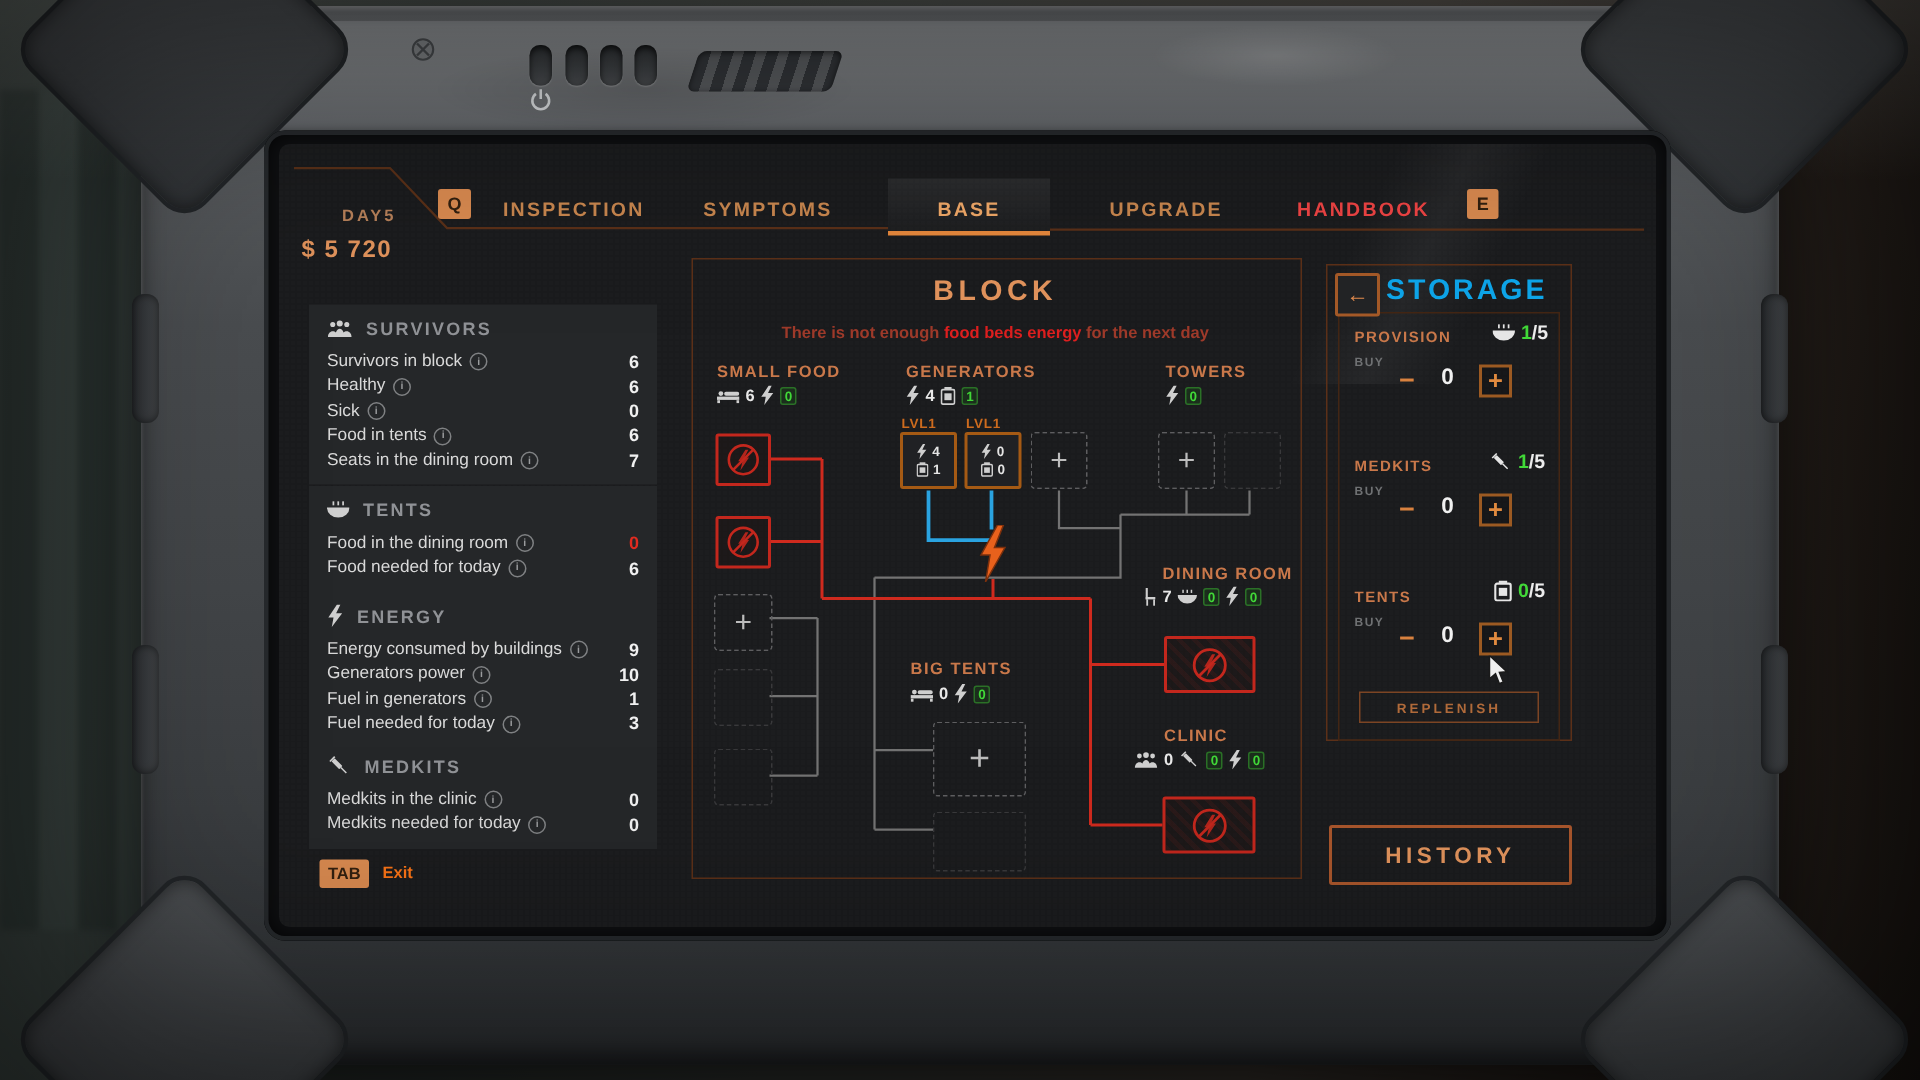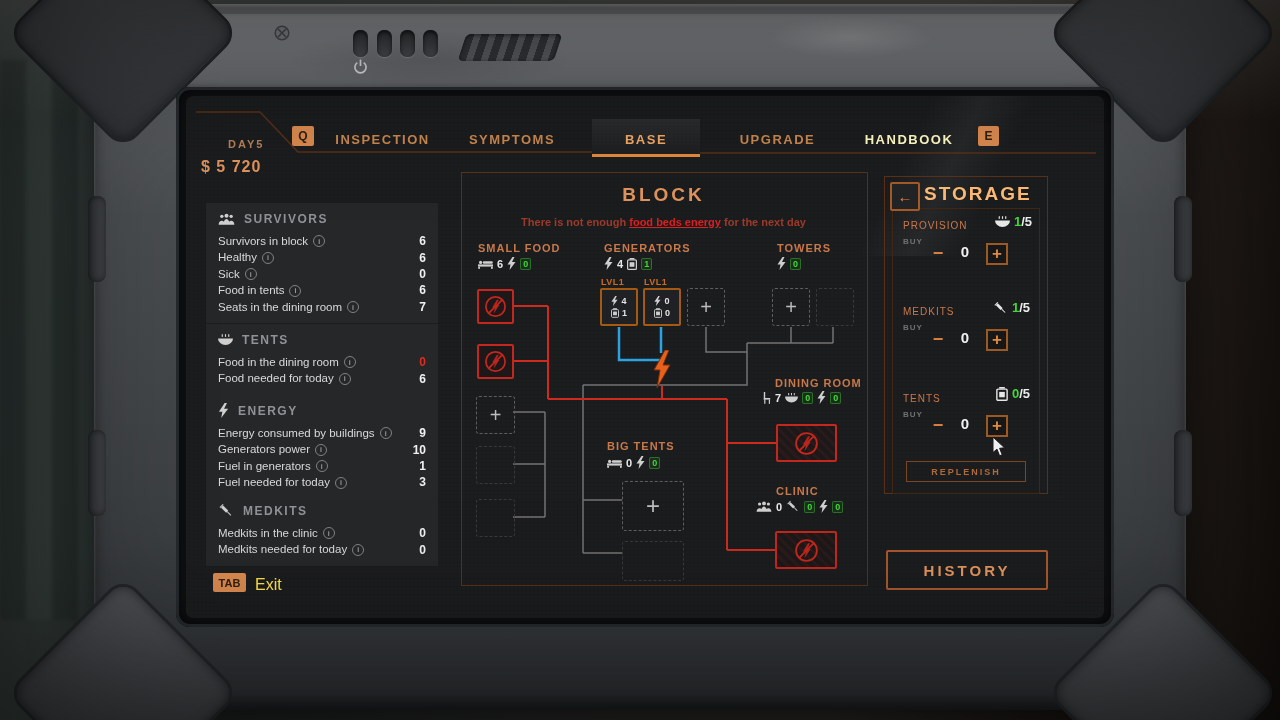--- a/index.html
+++ b/index.html
@@ -41,71 +41,71 @@
     background:linear-gradient(115deg,transparent 40%,#fff 50%,transparent 60%);}
 
   svg.deco{position:absolute;left:0;top:0;pointer-events:none;}
 
   
   .daylabel{color:#b7815a;font-size:11px;font-weight:bold;letter-spacing:2px;}
   .money{color:#e1935c;font-size:16px;font-weight:bold;letter-spacing:1px;}
   .keybadge{background:#d98a50;color:#32200f;font-weight:bold;border-radius:2px;display:flex;align-items:center;justify-content:center;font-size:12px;}
   .tab{position:absolute;top:126px;height:26px;display:flex;align-items:center;justify-content:center;
     color:#c9874f;font-size:13px;font-weight:bold;letter-spacing:1.5px;cursor:pointer;}
-  .tab.dim{color:#fef9c3;}
+  .tab.dim{color:#ef4444;}
   .tab.active{color:#f0a868;}
   #active-tab-bg{position:absolute;left:592px;top:119px;width:108px;height:35px;
     background:linear-gradient(180deg,rgba(255,255,255,.07),rgba(255,255,255,.01));border-bottom:3px solid #e5873c;}
 
   
   .side-panel{position:absolute;left:206px;width:232px;background:#252729;padding:9px 12px 8px;box-sizing:border-box;}
   .sp-head{display:flex;align-items:center;gap:9px;margin-bottom:7px;color:#b9bbbd;}
   .sp-title{color:#909296;font-size:12px;font-weight:bold;letter-spacing:1.5px;}
   .sp-row{display:flex;justify-content:space-between;align-items:center;height:16.4px;font-size:11.5px;color:#d9d9d9;}
   .sp-row .val{font-weight:bold;font-size:12px;color:#f0f0f0;}
   .sp-row .val.alert{color:#e02b20;}
   .inf{display:inline-flex;align-items:center;justify-content:center;width:10px;height:10px;margin-left:5px;
     border:1px solid #7f8183;border-radius:50%;color:#9a9c9e;font-size:7px;font-weight:bold;vertical-align:1px;}
 
   
   #map-frame{position:absolute;left:461px;top:172px;width:405px;height:412px;border:1px solid #5c3018;}
   .block-title{position:absolute;left:461px;top:184px;width:405px;text-align:center;color:#e1935c;font-size:19px;font-weight:bold;letter-spacing:3px;}
   .warning{position:absolute;left:461px;top:216px;width:405px;text-align:center;font-size:11px;color:#9e3a2a;font-weight:bold;}
-  .warning b{color:#dd1f1f;text-decoration:underline;}
+  .warning b{color:#dd1f1f;}
   .glab{position:absolute;color:#c9784a;font-size:11px;font-weight:bold;letter-spacing:1px;}
   .mstat{position:absolute;display:flex;align-items:center;gap:4px;}
   .wnum{font-size:11px;font-weight:bold;color:#e8e8e8;}
   .gnum{font-size:9px;font-weight:bold;color:#41d838;background:rgba(30,80,25,.35);border:1px solid rgba(65,216,56,.4);border-radius:2px;padding:0 2px;line-height:10px;}
   .ic{color:#cfcfcf;flex:none;display:block;}
   .slot{position:absolute;border:1px dashed #5e5e60;border-radius:3px;display:flex;align-items:center;justify-content:center;color:#bdbdbd;font-size:20px;font-weight:300;cursor:pointer;}
   .slot.faint{border-color:#39393b;color:transparent;}
   .redbox{position:absolute;border:2px solid #c3271d;border-radius:2px;display:flex;align-items:center;justify-content:center;color:#c3271d;background:rgba(40,10,8,.18);cursor:pointer;}
   .redbox.hatch{background-image:repeating-linear-gradient(45deg,rgba(200,40,30,.08) 0 3px,transparent 3px 7px);}
   .genbox{position:absolute;width:38px;height:38px;box-sizing:border-box;border:2px solid #a55a14;border-radius:2px;background:#202124;display:flex;flex-direction:column;align-items:center;justify-content:center;gap:2px;cursor:pointer;}
   .genrow{display:flex;align-items:center;gap:3px;color:#e4e4e4;font-size:9px;font-weight:bold;}
   .lvl{position:absolute;color:#cd6b1e;font-size:9px;font-weight:bold;letter-spacing:.5px;}
 
   
   #storage-frame{position:absolute;left:884px;top:176px;width:162px;height:316px;border:1px solid #5c3018;}
   #storage-inner{position:absolute;left:892px;top:208px;width:146px;height:284px;border:1px solid #432614;}
   .back-btn{position:absolute;left:890px;top:182px;width:26px;height:25px;border:2px solid #a55a28;border-radius:2px;display:flex;align-items:center;justify-content:center;color:#e08a4e;font-size:15px;font-weight:bold;cursor:pointer;background:#232426;}
-  .storage-title{position:absolute;left:924px;top:183px;color:#fdba74;font-size:19px;font-weight:bold;letter-spacing:2px;}
-  .st-name{position:absolute;color:#c9784a;font-size:10px;font-weight:normal;letter-spacing:1px;}
+  .storage-title{position:absolute;left:924px;top:183px;color:#0ea5e9;font-size:19px;font-weight:bold;letter-spacing:2px;}
+  .st-name{position:absolute;color:#c9784a;font-size:10px;font-weight:bold;letter-spacing:1px;}
   .st-buy{position:absolute;color:#6f7173;font-size:8px;font-weight:bold;letter-spacing:1px;}
   .st-count{position:absolute;display:flex;align-items:center;gap:4px;}
   .st-stock{font-size:13px;font-weight:bold;color:#41d838;}
   .st-cap{font-size:13px;font-weight:bold;color:#ececec;}
   .minus-btn{position:absolute;width:26px;height:16px;display:flex;align-items:center;justify-content:center;color:#d9823f;font-size:18px;font-weight:bold;cursor:pointer;}
   .qty{position:absolute;width:24px;text-align:center;font-size:15px;font-weight:bold;color:#f0f0f0;}
   .plus-btn{position:absolute;width:18px;height:18px;border:2px solid #9c5a22;display:flex;align-items:center;justify-content:center;color:#e08a3f;font-size:17px;font-weight:bold;line-height:14px;cursor:pointer;background:rgba(0,0,0,.15);}
   .replenish{position:absolute;left:906px;top:461px;width:118px;height:19px;border:1px solid #7c4524;display:flex;align-items:center;justify-content:center;color:#b06a3a;font-size:9px;font-weight:bold;letter-spacing:2px;cursor:pointer;}
   .history{position:absolute;left:886px;top:550px;width:158px;height:36px;border:2px solid #a8562c;border-radius:2px;display:flex;align-items:center;justify-content:center;color:#e1935c;font-size:15px;font-weight:bold;letter-spacing:3px;cursor:pointer;}
 
   
-  .exit-label{color:#fde047;font-size:16px;font-weight:normal;}
+  .exit-label{color:#f97316;font-size:11px;font-weight:bold;}
 </style>
 </head>
 <body>
 
 <div id="scene">
   <div class="topglow"></div>
     <div class="shelves"></div>
 </div>
 
 <div id="device">

